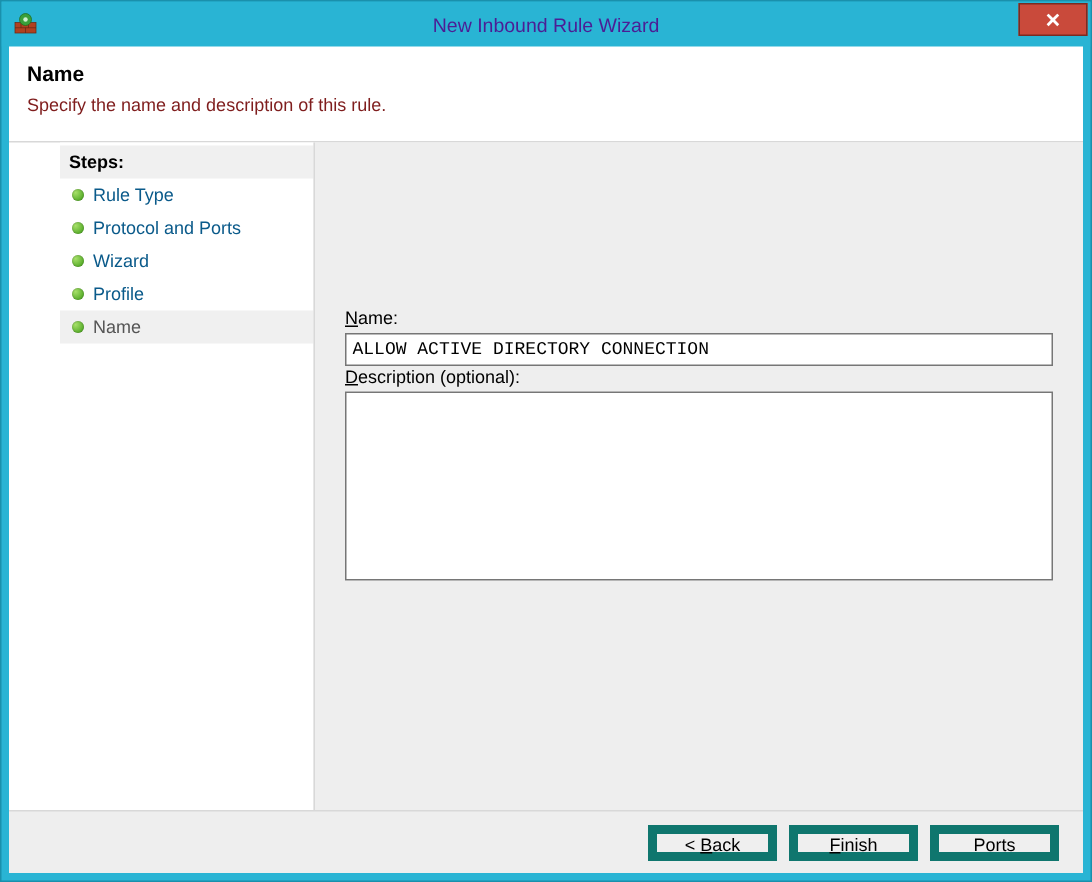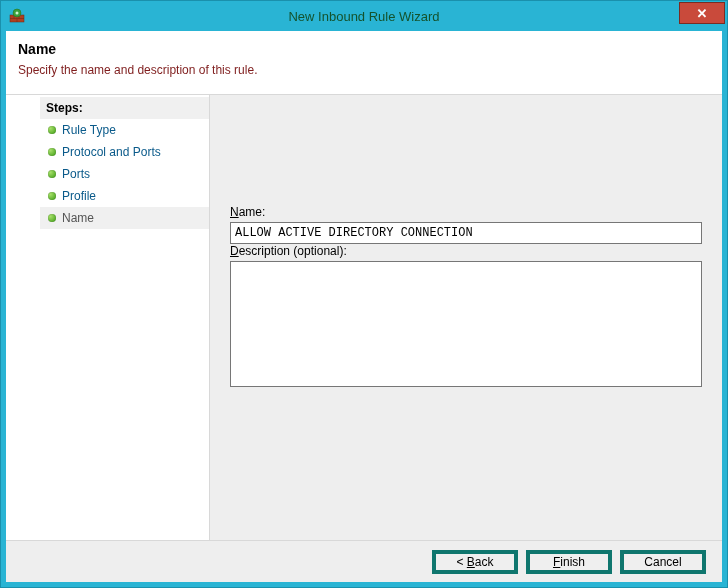--- a/index.html
+++ b/index.html
@@ -24,21 +24,21 @@
   .titlebar .app-icon {
     width: 16px; height: 16px;
     margin-left: 8px;
     position: relative;
   }
   .titlebar .app-icon svg { display:block; }
   .titlebar .title {
     position: absolute;
     left: 0; right: 0;
     text-align: center;
-    color: #14532d;
+    color: #4c1d95;
     font-size: 13px;
     pointer-events: none;
   }
   .titlebar .close-btn {
     position: absolute;
     right: 2px; top: 1px;
     width: 46px; height: 22px;
     background: #c94a3b;
     border: 1px solid #7a2c22;
     display: flex; align-items:center; justify-content:center;
@@ -145,21 +145,21 @@
     display: flex;
     align-items: center;
     justify-content: flex-end;
     gap: 8px;
     padding-right: 16px;
   }
   .btn {
     min-width: 86px;
     height: 24px;
     background: #efefef;
-    border: 4px solid #0f766e;
+    border: 6px solid #0f766e;
     font-family: inherit;
     font-size: 12px;
     cursor: pointer;
     padding: 0 10px;
   }
   .btn .mn { text-decoration: underline; }
 </style>
 </head>
 <body>
 
@@ -194,21 +194,21 @@
       <div class="step">
         <span class="bullet"></span>
         <span>Rule Type</span>
       </div>
       <div class="step">
         <span class="bullet"></span>
         <span>Protocol and Ports</span>
       </div>
       <div class="step">
         <span class="bullet"></span>
-        <span>Ports</span>
+        <span>Wizard</span>
       </div>
       <div class="step">
         <span class="bullet"></span>
         <span>Profile</span>
       </div>
       <div class="step current">
         <span class="bullet"></span>
         <span>Name</span>
       </div>
     </div>
@@ -221,16 +221,16 @@
       <div class="form-group desc-label" style="margin-top:0">
         <label class="form-label"><span class="mn">D</span><span>escription (optional):</span></label>
         <textarea class="desc-input" style=""></textarea>
       </div>
     </div>
   </div>
 
   <div class="footer">
     <button class="btn"><span>&lt; </span><span class="mn">B</span><span>ack</span></button>
     <button class="btn"><span></span><span class="mn">F</span><span>inish</span></button>
-    <button class="btn">Cancel</button>
+    <button class="btn">Ports</button>
   </div>
 
 </div>
 
 </body></html>

